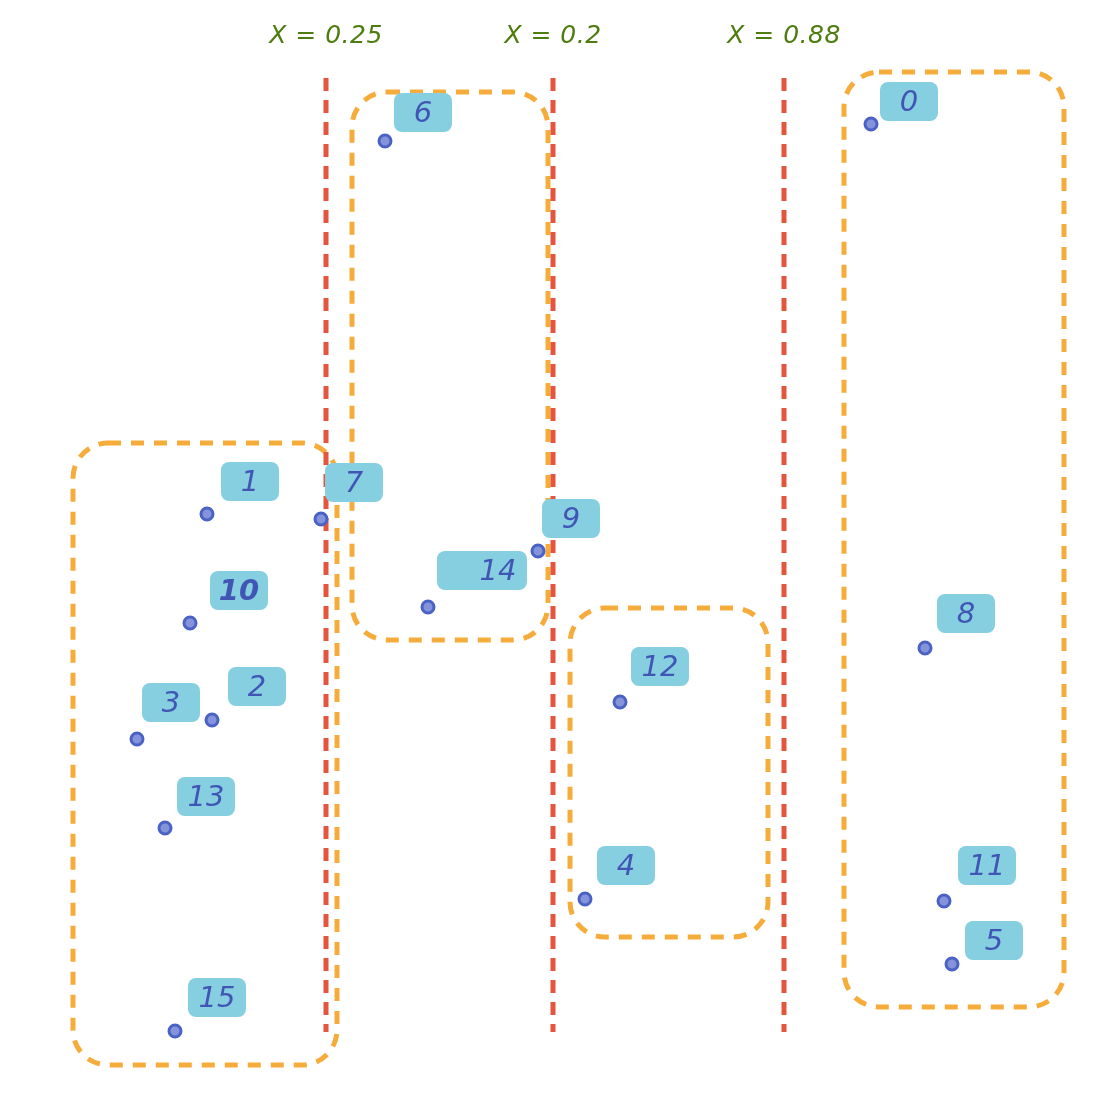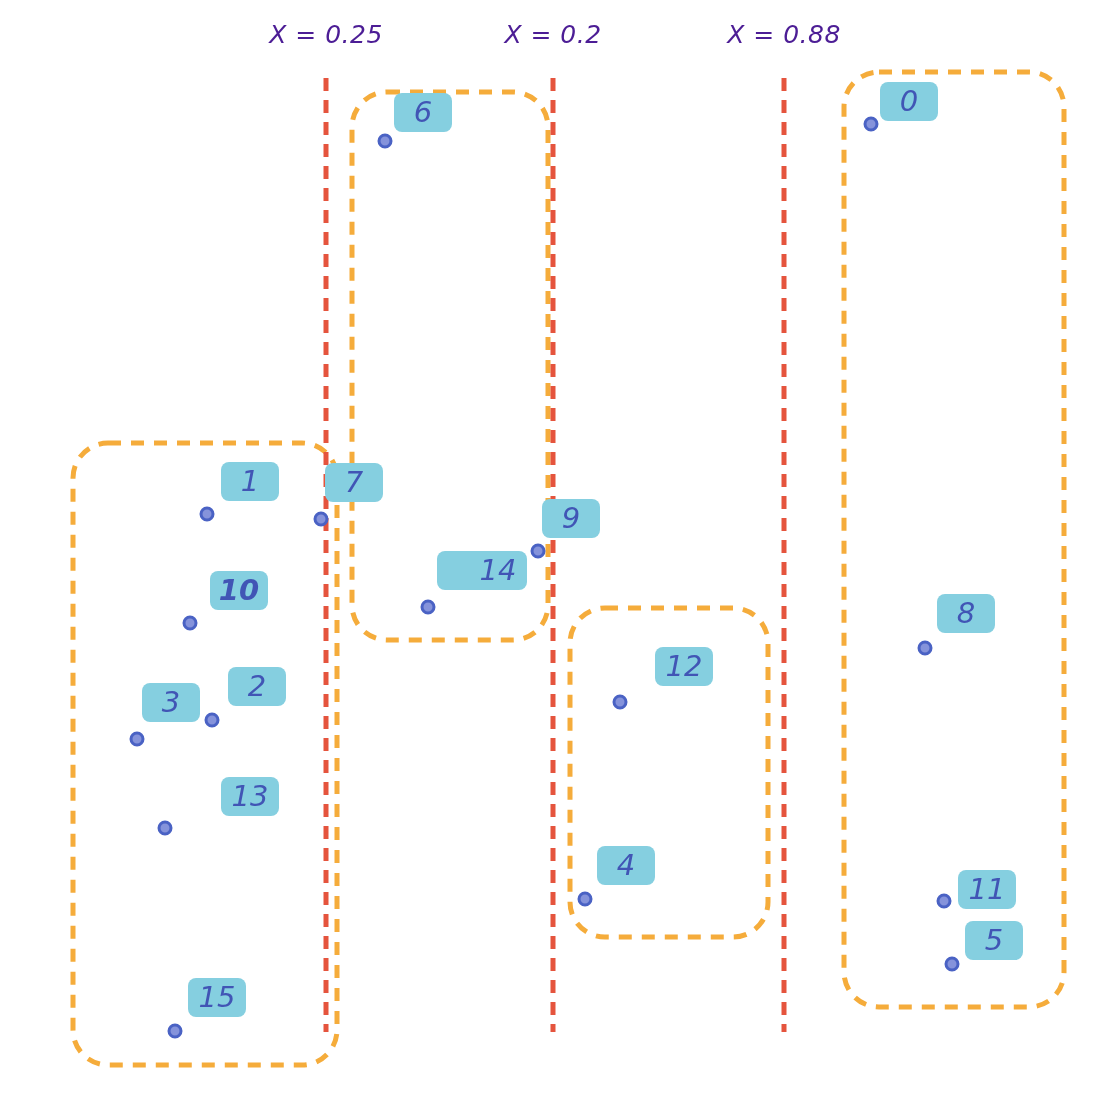--- a/index.html
+++ b/index.html
@@ -9,21 +9,21 @@
     height: 1114px;
     background: #ffffff;
     overflow: hidden;
     font-family: "DejaVu Sans", sans-serif;
   }
   .chart-svg { position: absolute; left: 0; top: 0; }
   .layer { position: absolute; left: 0; top: 0; width: 100%; height: 100%; }
   .threshold-label {
     position: absolute;
     transform: translateX(-50%);
-    color: #4c1d95;
+    color: #4d7c0f;
     font-style: italic;
     font-size: 25px;
     white-space: nowrap;
     letter-spacing: 0.5px;
   }
   .dot {
     position: absolute;
     width: 9px;
     height: 9px;
     background: #8593DB;
@@ -79,23 +79,23 @@
       <div class="pt-label" style="left: 394px; top: 93px;">6</div>
       <div class="dot" style="left: 321px; top: 519px;"></div>
       <div class="pt-label" style="left: 325px; top: 463px;">7</div>
       <div class="dot" style="left: 925px; top: 648px;"></div>
       <div class="pt-label" style="left: 937px; top: 594px;">8</div>
       <div class="dot" style="left: 538px; top: 551px;"></div>
       <div class="pt-label" style="left: 542px; top: 499px;">9</div>
       <div class="dot" style="left: 190px; top: 623px;"></div>
       <div class="pt-label" style="left: 210px; top: 571px; font-weight: bold;">10</div>
       <div class="dot" style="left: 944px; top: 901px;"></div>
-      <div class="pt-label" style="left: 958px; top: 846px; margin-top: 24px;">11</div>
+      <div class="pt-label" style="left: 958px; top: 846px;">11</div>
       <div class="dot" style="left: 620px; top: 702px;"></div>
-      <div class="pt-label" style="left: 631px; top: 647px; margin-left: 24px;">12</div>
+      <div class="pt-label" style="left: 631px; top: 647px;">12</div>
       <div class="dot" style="left: 165px; top: 828px;"></div>
-      <div class="pt-label" style="left: 177px; top: 777px; margin-left: 44px;">13</div>
+      <div class="pt-label" style="left: 177px; top: 777px;">13</div>
       <div class="dot" style="left: 428px; top: 607px;"></div>
       <div class="pt-label" style="left: 437px; top: 551px; padding-left: 32px;">14</div>
       <div class="dot" style="left: 175px; top: 1031px;"></div>
       <div class="pt-label" style="left: 188px; top: 978px;">15</div>
     </div>
 </div>
 
 </body></html>

